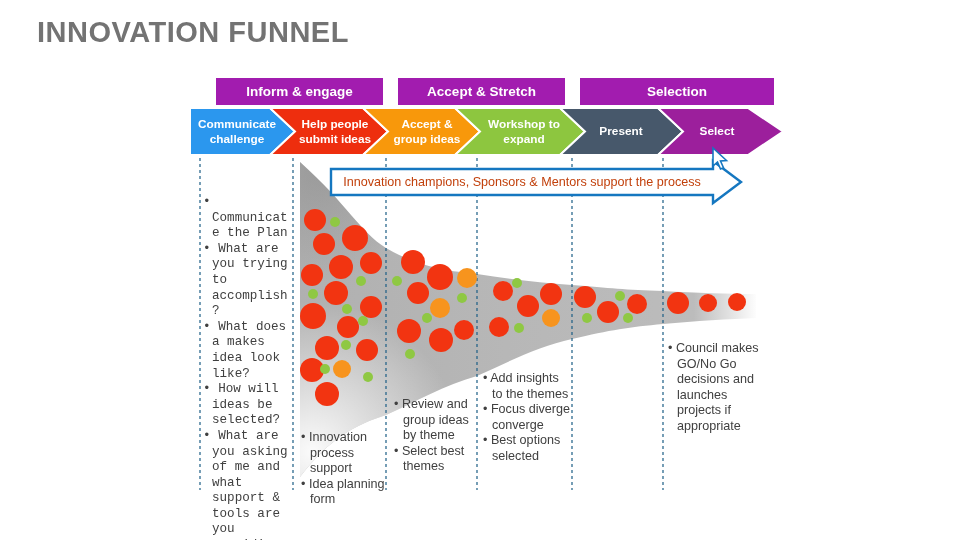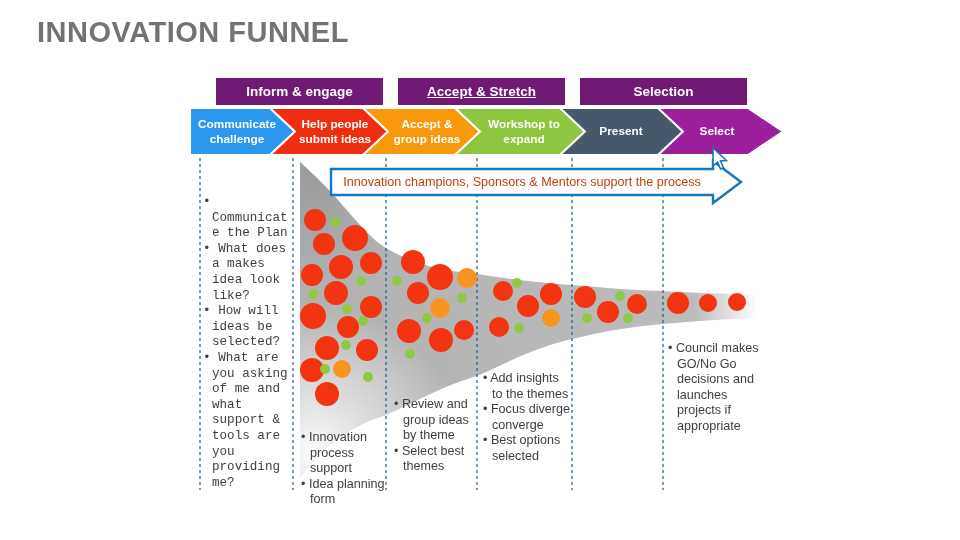--- a/index.html
+++ b/index.html
@@ -5,21 +5,21 @@
   html,body{margin:0;padding:0;background:#ffffff;}
   #slide{
     position:relative;width:960px;height:540px;overflow:hidden;background:#ffffff;
     font-family:"Liberation Sans","DejaVu Sans",sans-serif;
   }
   .abs{position:absolute;}
   #page-title{
     left:37px;top:16px;font-size:29px;font-weight:700;color:#737373;letter-spacing:.5px;
   }
   .phase-bar{
-    top:78px;height:27px;background:#701a75;color:#ffffff;font-size:13.5px;font-weight:700;
+    top:78px;height:27px;background:#a21caf;color:#ffffff;font-size:13.5px;font-weight:700;
     display:flex;align-items:center;justify-content:center;
   }
   .chevron-label{
     top:108px;height:47px;color:#ffffff;font-size:11.8px;font-weight:700;line-height:1.22;
     display:flex;align-items:center;justify-content:center;text-align:center;
   }
   #banner-text{
     left:333px;top:170px;width:378px;height:24px;display:flex;align-items:center;justify-content:center;
     font-size:12.6px;color:#c2410c;white-space:nowrap;
   }
@@ -136,38 +136,39 @@
         <polygon points="560,108 658,108 683,131.5 658,155 560,155 585,131.5" fill="#47586b" stroke="#ffffff" stroke-width="2"></polygon>
         <polygon points="658,108 748,108 783,131.5 748,155 658,155 683,131.5" fill="#9c1f9c" stroke="#ffffff" stroke-width="2"></polygon>
       </g>
 
     <path d="M713,148 L713,166 L717.5,162 L720.5,169 L723.5,167.8 L720.5,161 L726.5,160.5 Z" fill="#ffffff" stroke="#1577c0" stroke-width="1.6"></path>
   </svg>
 
   <div id="page-title" class="abs">INNOVATION FUNNEL</div>
 
   <div class="abs phase-bar" style="left:216px;width:167px;">Inform &amp; engage</div>
-  <div class="abs phase-bar" style="left:398px;width:167px;text-decoration:underline;">Accept &amp; Stretch</div>
-  <div class="abs phase-bar" style="left:580px;width:167px;">Selection</div>
+  <div class="abs phase-bar" style="left:398px;width:167px;">Accept &amp; Stretch</div>
+  <div class="abs phase-bar" style="left:580px;width:194px;">Selection</div>
 
   <div id="chevron-labels">
       <div class="abs chevron-label" style="left: 193px; width: 88px;">Communicate challenge</div>
       <div class="abs chevron-label" style="left: 297px; width: 76px;">Help people submit ideas</div>
       <div class="abs chevron-label" style="left: 390px; width: 74px;">Accept &amp; group ideas</div>
       <div class="abs chevron-label" style="left: 486px; width: 76px;">Workshop to expand</div>
       <div class="abs chevron-label" style="left: 578px; width: 86px;">Present</div>
       <div class="abs chevron-label" style="left: 683px; width: 68px;">Select</div>
     </div>
 
   <div id="banner-text" class="abs">Innovation champions, Sponsors &amp; Mentors support the process</div>
 
   <div id="columns-root">
       <div class="abs column" style="left: 203px; top: 195px; width: 92px; font-family: Liberation Mono, monospace;">
         <ul>
           <li>Communicate the Plan</li>
+          <li>What are you trying to accomplish?</li>
           <li>What does a makes idea look like?</li>
           <li>How will ideas be selected?</li>
           <li>What are you asking of me and what support &amp; tools are you providing me?</li>
         </ul>
       </div>
       <div class="abs column" style="left: 301px; top: 430px; width: 88px;">
         <ul>
           <li>Innovation process support</li>
           <li>Idea planning form</li>
         </ul>

